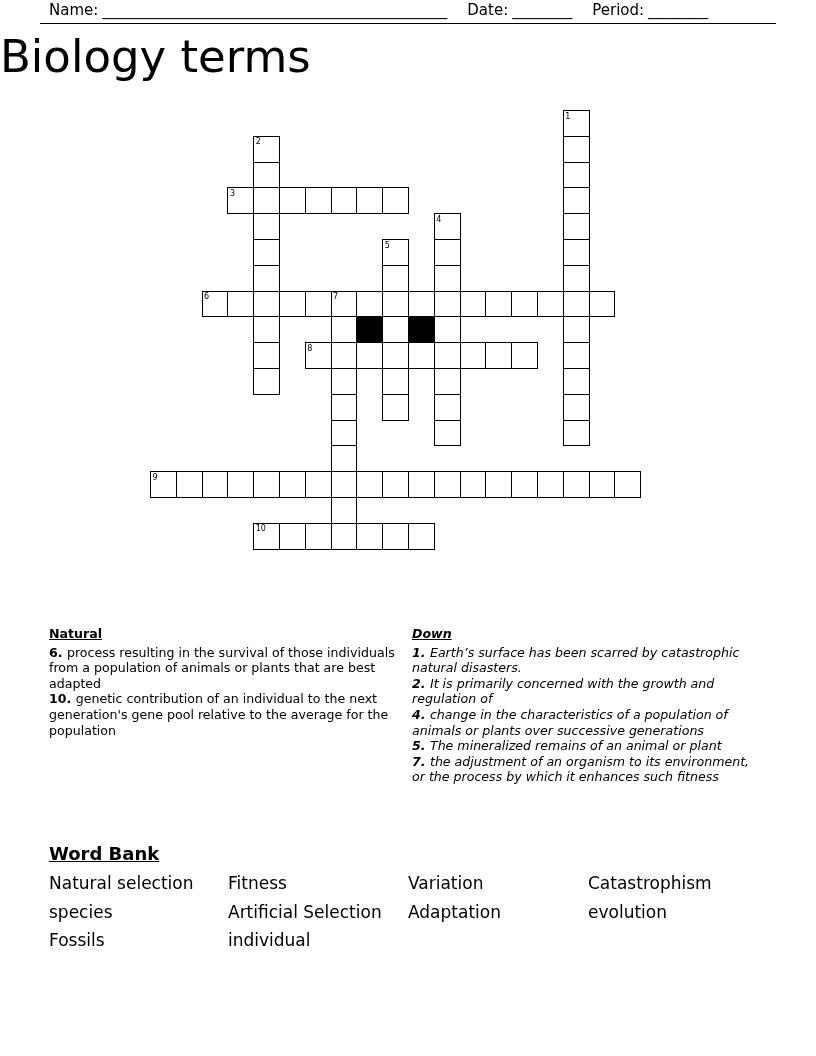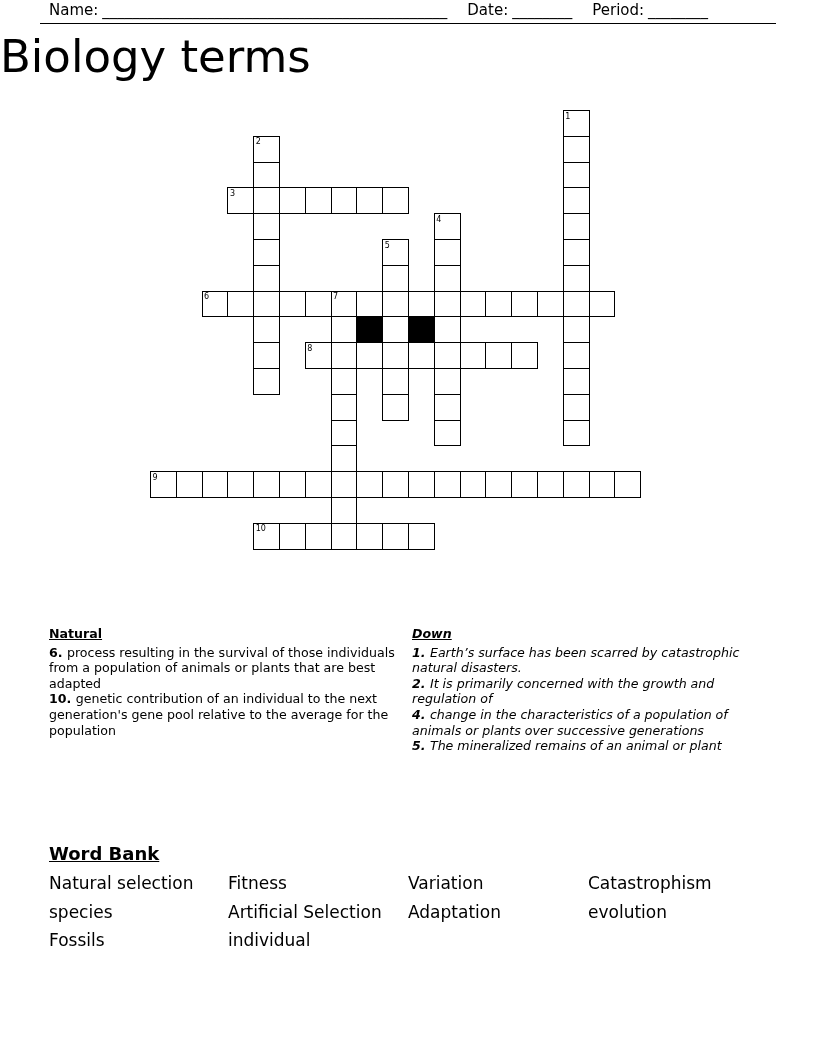--- a/index.html
+++ b/index.html
@@ -211,20 +211,21 @@
           <p class="clue"><b>10. </b>genetic contribution of an individual to the next generation's gene pool relative to the average for the population</p>
         </div>
     </div>
     <div class="clue-col down">
       <div class="clue-heading">Down</div>
       <div id="down-list">
           <p class="clue"><b>1. </b>Earth’s surface has been scarred by catastrophic natural disasters.</p>
           <p class="clue"><b>2. </b>It is primarily concerned with the growth and regulation of</p>
           <p class="clue"><b>4. </b>change in the characteristics of a population of animals or plants over successive generations</p>
           <p class="clue"><b>5. </b>The mineralized remains of an animal or plant</p>
+          <p class="clue"><b>7. </b>the adjustment of an organism to its environment, or the process by which it enhances such fitness</p>
         </div>
     </div>
   </div>
 
   <h2 class="wb-heading">Word Bank</h2>
   <div id="word-bank">
       <div class="wb-word">Natural selection</div>
       <div class="wb-word">Fitness</div>
       <div class="wb-word">Variation</div>
       <div class="wb-word">Catastrophism</div>

